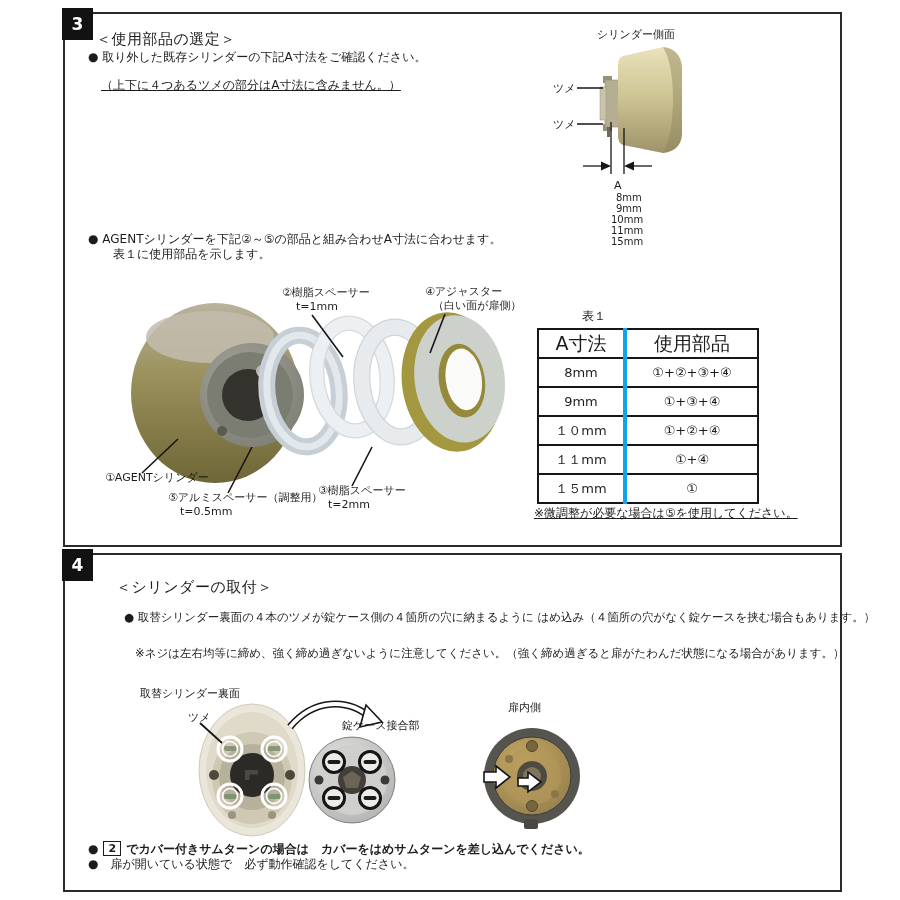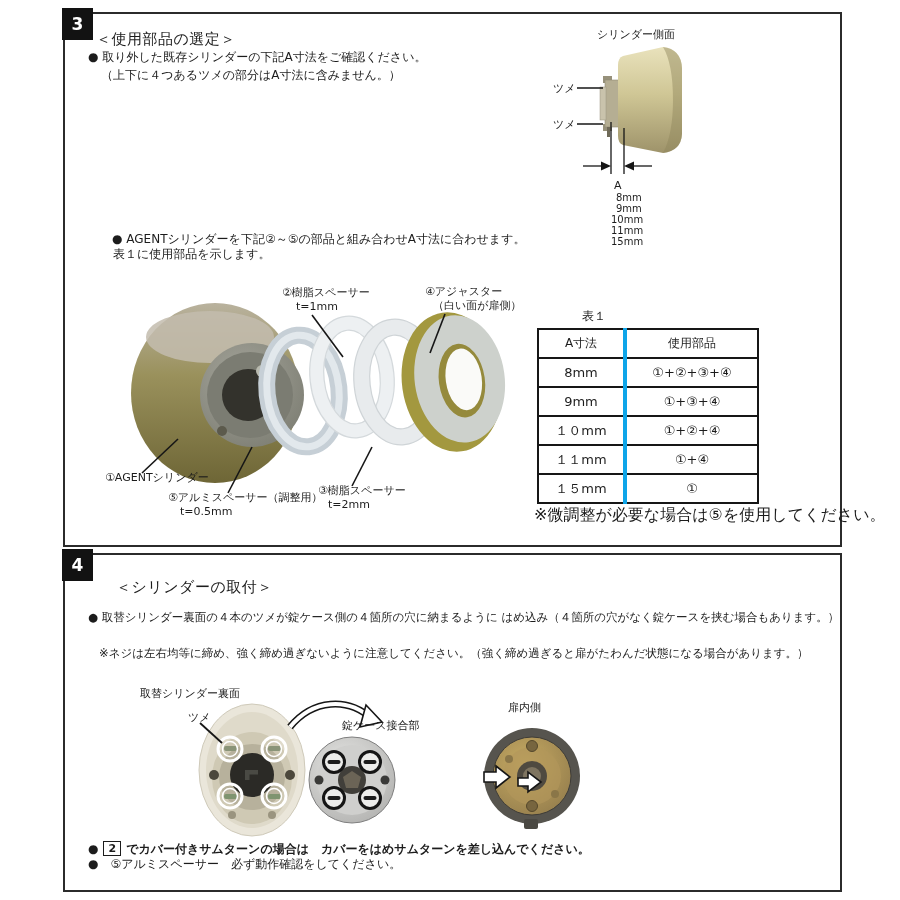--- a/index.html
+++ b/index.html
@@ -4,50 +4,50 @@
 <style>
   html,body{margin:0;padding:0;background:#fff;}
   #page{position:relative;width:900px;height:900px;background:#ffffff;overflow:hidden;
         font-family:"DejaVu Sans","Liberation Sans",sans-serif;color:#1c1c1c;}
   .box{position:absolute;border:2px solid #2b2b2b;background:#fff;}
   .badge{position:absolute;width:31px;height:32px;background:#121212;color:#fff;
          display:flex;align-items:center;justify-content:center;
          font-size:17px;font-weight:bold;z-index:5;}
   .heading{position:absolute;font-size:15px;font-weight:normal;letter-spacing:.5px;white-space:nowrap;}
   .body-text{position:absolute;font-size:12px;line-height:15px;white-space:nowrap;}
-  .small-text{position:absolute;font-size:11.5px;line-height:18px;white-space:nowrap;}
+  .small-text{position:absolute;font-size:11.5px;line-height:18px;white-space:nowrap;margin-left:36px;}
   .boxed-num{display:inline-block;border:1.5px solid #1c1c1c;padding:0 4px;margin:0 5px;
              font-size:11px;line-height:13px;vertical-align:1px;}
   
   .t1-caption{position:absolute;font-size:12px;margin-left:45px;}
   table.t1{position:absolute;border-collapse:collapse;background:#fff;}
   table.t1 td,table.t1 th{border:2px solid #161616;font-size:13px;font-weight:normal;
         text-align:center;height:27px;padding:0 6px;white-space:nowrap;}
-  table.t1 th{font-size:12px;}
+  table.t1 th{font-size:19px;}
   table.t1 td.c1,table.t1 th.c1{width:72px;}
   table.t1 td.c2,table.t1 th.c2{width:118px;border-left:4px solid #0ea5e9;}
-  .note{position:absolute;font-size:16px;white-space:nowrap;}
+  .note{position:absolute;font-size:12px;white-space:nowrap;text-decoration:underline;}
   svg{position:absolute;overflow:visible;}
   svg text{font-family:"DejaVu Sans","Liberation Sans",sans-serif;fill:#1c1c1c;}
 </style>
 </head>
 <body>
 
 <div id="page">
 
   <div class="box" style="left:63px;top:12px;width:775px;height:531px;"></div>
   <div class="badge" style="left:62px;top:8px;">
     <span>3</span>
   </div>
   <div class="heading" style="left:96px;top:30px;">＜使用部品の選定＞</div>
 
   <div class="body-text" style="left:88px;top:50px;">● 取り外した既存シリンダーの下記A寸法をご確認ください。</div>
-  <div class="body-text" style="left:101px;top:68px;">（上下に４つあるツメの部分はA寸法に含みません。）</div>
-
-  <div class="body-text" style="left:88px;top:232px;margin-left:24px;">● AGENTシリンダーを下記②～⑤の部品と組み合わせA寸法に合わせます。</div>
+  <div class="body-text" style="left:101px;top:78px;text-decoration:underline;">（上下に４つあるツメの部分はA寸法に含みません。）</div>
+
+  <div class="body-text" style="left:88px;top:232px;">● AGENTシリンダーを下記②～⑤の部品と組み合わせA寸法に合わせます。</div>
   <div class="body-text" style="left:113px;top:247px;">表１に使用部品を示します。</div>
 
   <svg style="left:545px;top:24px;" width="195" height="232" viewBox="0 0 195 232">
     <defs>
       <linearGradient id="goldV" x1="0" y1="0" x2="0" y2="1">
         <stop offset="0" stop-color="#e9e2bc"></stop>
           <stop offset="0.45" stop-color="#cfc695"></stop>
           <stop offset="1" stop-color="#9e936a"></stop>
       </linearGradient>
     </defs>
@@ -269,15 +269,15 @@
 
     <text x="30" y="14" font-size="11">取替シリンダー裏面</text>
     <text x="78" y="38" font-size="11">ツメ</text>
     <text x="232" y="46" font-size="11">錠ケース接合部</text>
     <text x="398" y="28" font-size="11">扉内側</text>
   </svg>
 
   <div class="body-text" style="left:88px;top:841px;font-weight:bold;">
     <span>●</span><span class="boxed-num">2</span><span>でカバー付きサムターンの場合は　カバーをはめサムターンを差し込んでください。</span>
   </div>
-  <div class="body-text" style="left:88px;top:857px;">●　⑤アルミスペーサー　必ず動作確認をしてください。</div>
+  <div class="body-text" style="left:88px;top:857px;">●　扉が開いている状態で　必ず動作確認をしてください。</div>
 
 </div>
 
 </body></html>

